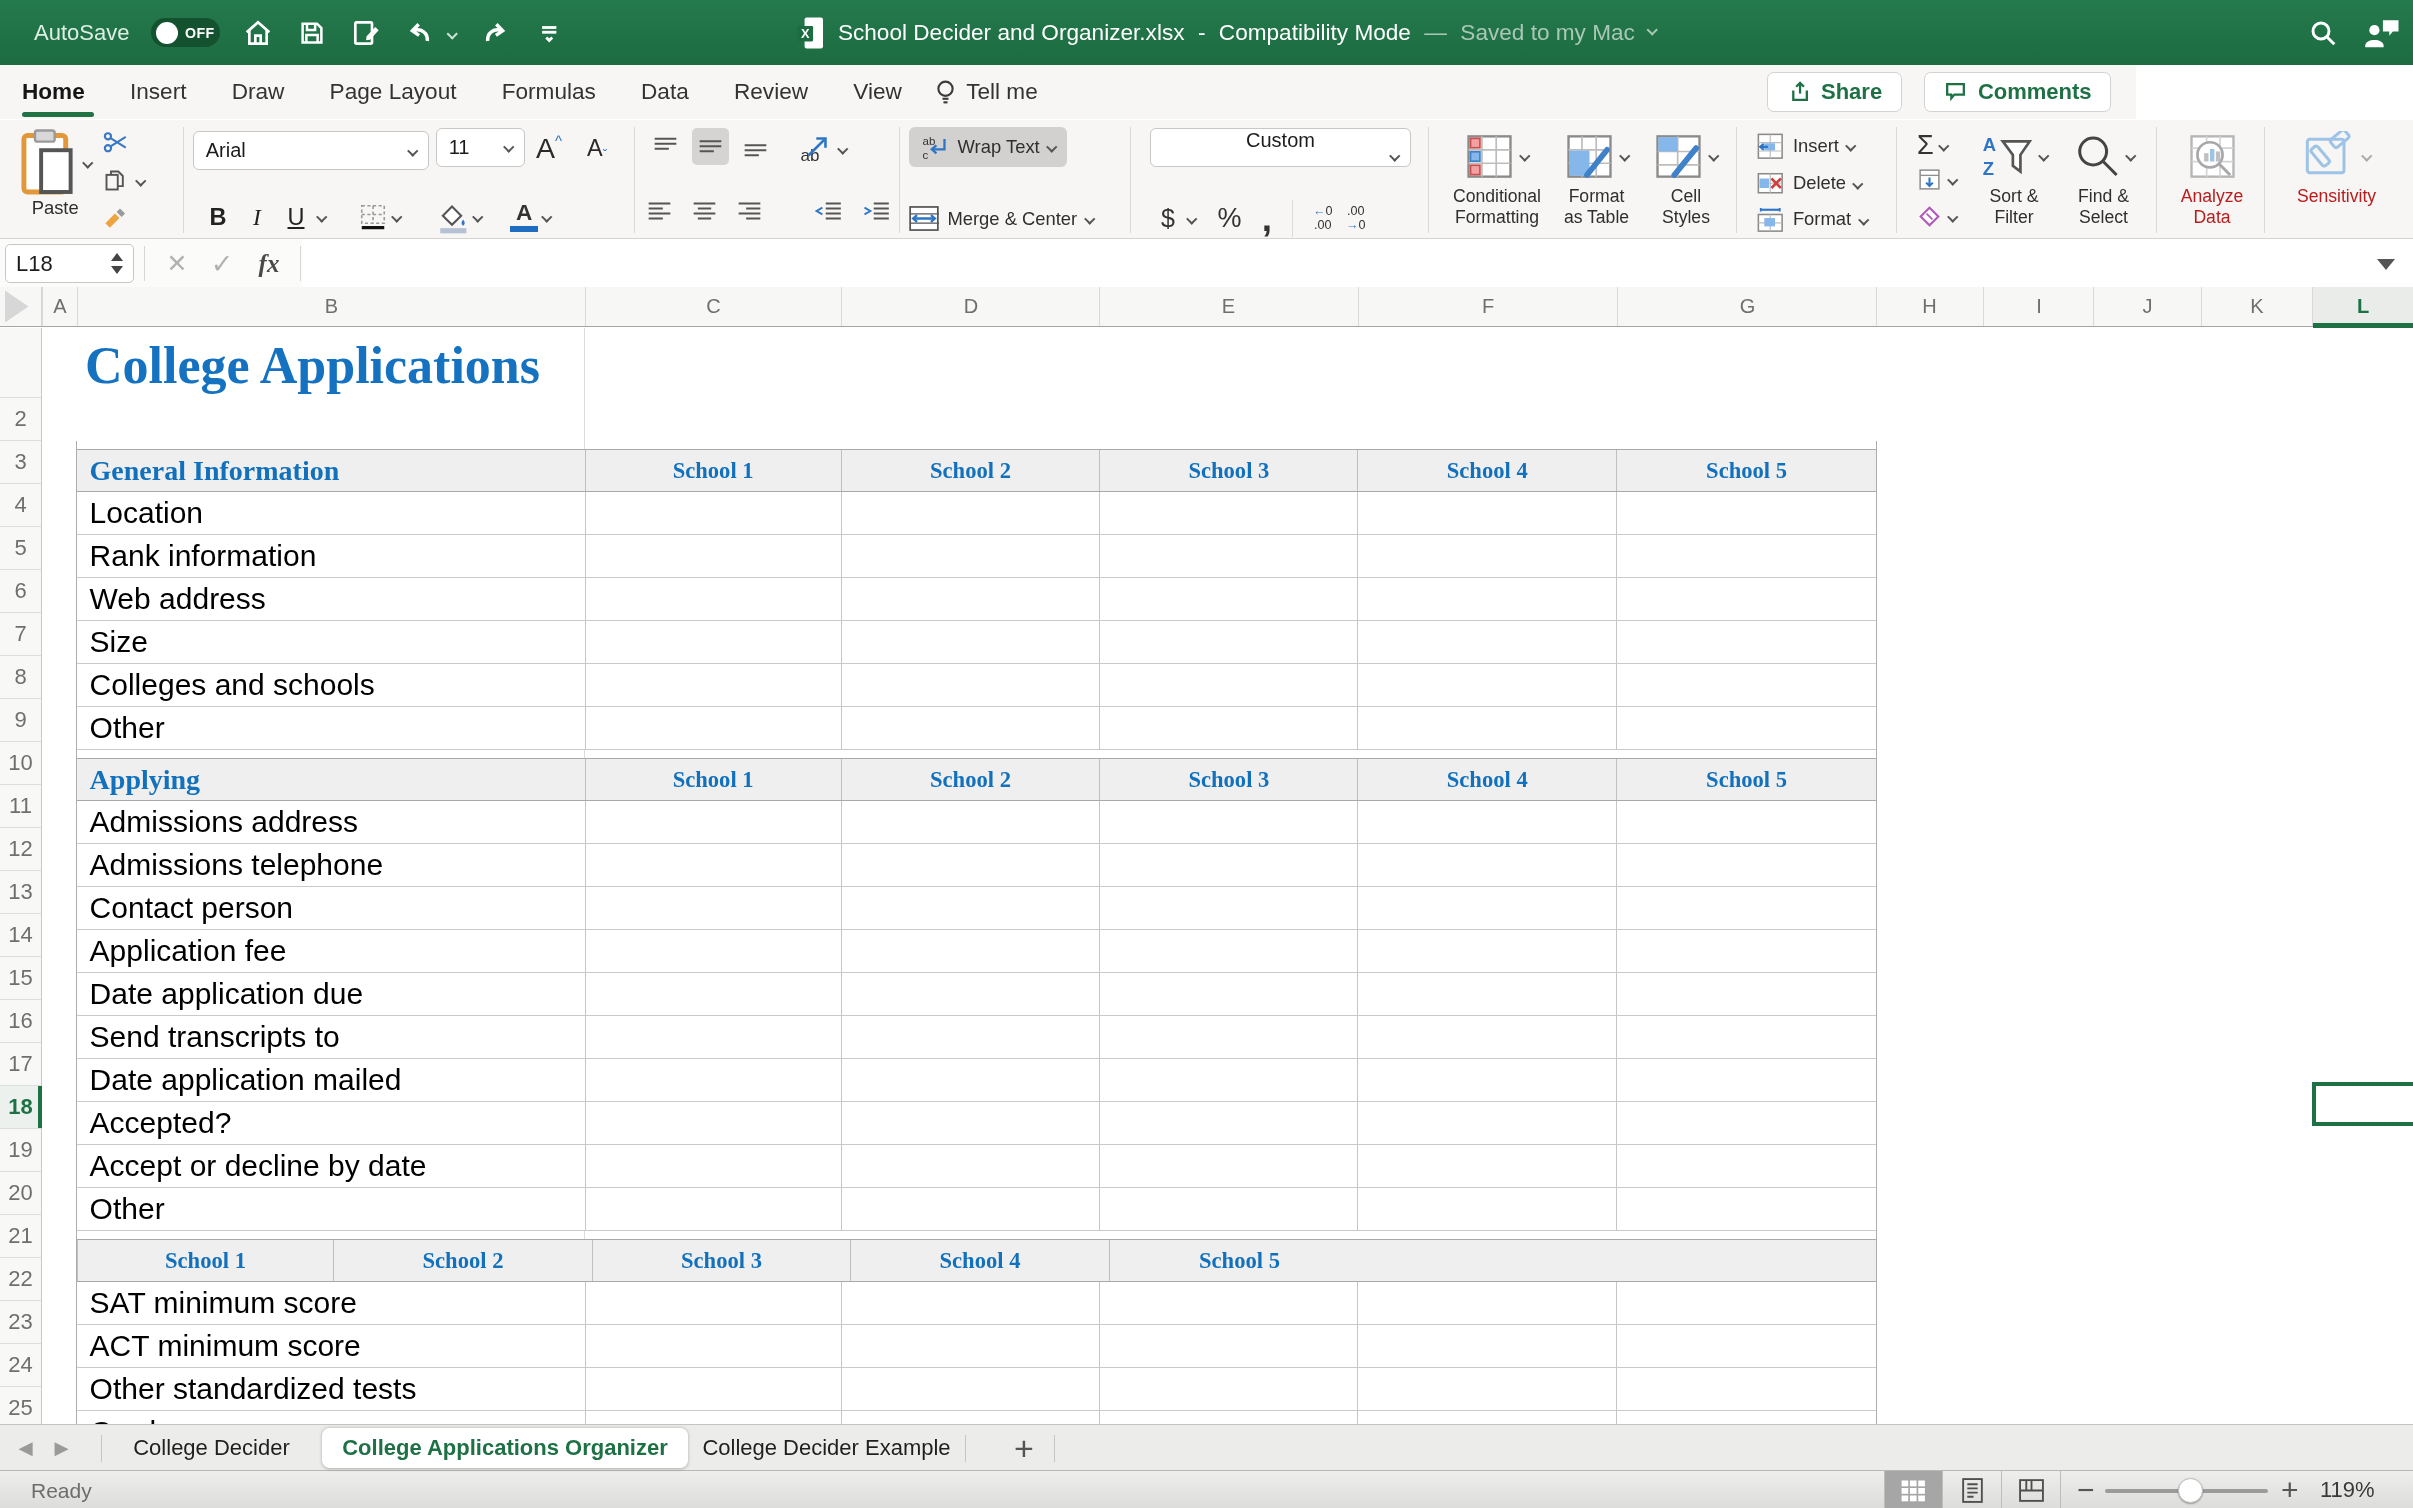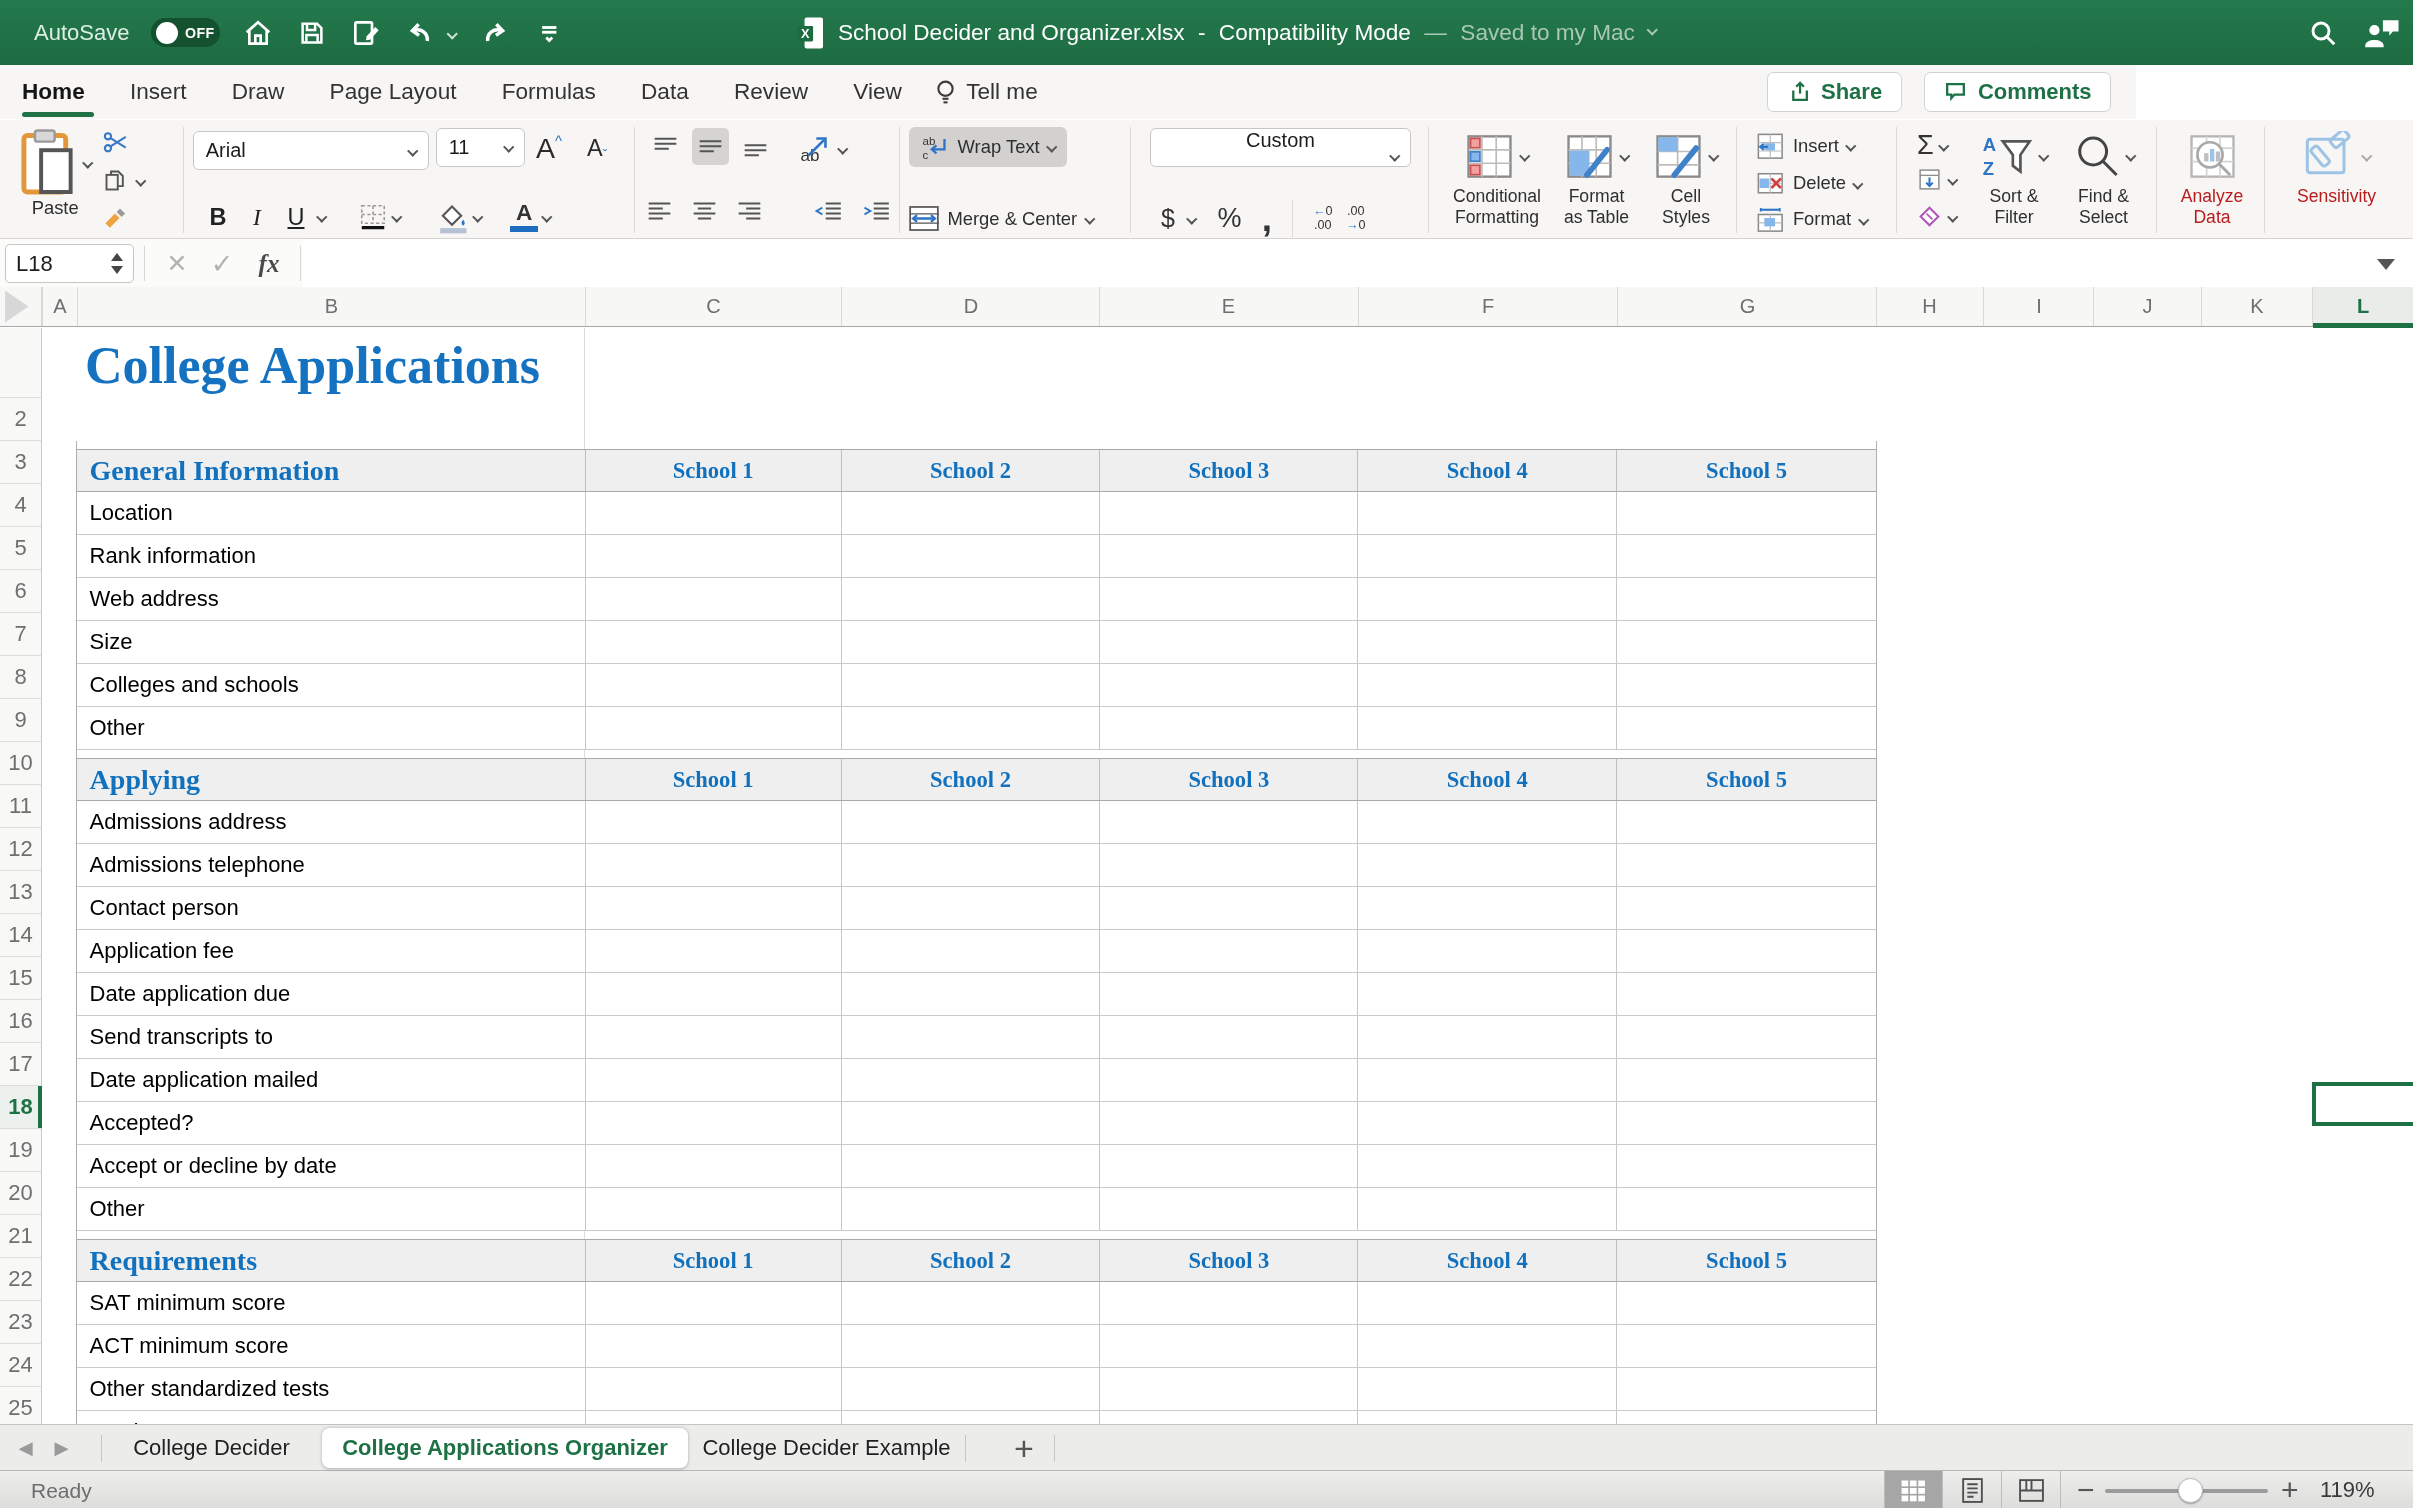--- a/index.html
+++ b/index.html
@@ -84,21 +84,21 @@
   .rowheaders { position:absolute; left:0; top:0; width:42px; height:1096px; background:#f8f8f7; border-right:0.8px solid #c9c9c9; }
   .rh { position:relative; border-bottom:0.8px solid #dddddc; display:flex; align-items:center; justify-content:center; font-size:22px; color:#6f6f6f; }
   .rh.sel { color:#1e7145; font-weight:700; background:#edf1ee; }
   .rh.sel::after { content:""; position:absolute; right:-0.8px; top:0; bottom:0; width:4.2px; background:#1e7145; }
   .vline { position:absolute; left:584px; top:0; width:0.8px; height:1096px; background:#dcdcdb; }
   .sheet-title { position:absolute; left:85px; top:8.4px; font-family:"Liberation Serif","DejaVu Serif",serif; font-weight:700; font-size:52px; color:#1472c0; }
   .table { position:absolute; left:76px; top:113px; width:1801px; border-left:0.8px solid #adadad; border-right:0.8px solid #adadad; }
   .trow { display:flex; height:43px; }
   .trow.item { border-bottom:0.8px solid #cacaca; background:#fff; }
   .trow.section { border-top:1.7px solid #a9a9a9; border-bottom:0.8px solid #a9a9a9; background:#f0efef;margin-top:8px; }
-  .tlab { width:508px; display:flex; align-items:center; padding-left:12.6px; font-size:22px; color:#000; }
+  .tlab { width:508px; display:flex; align-items:center; padding-left:12.6px; font-size:30px; color:#000; }
   .trow.section .tlab { font-family:"Liberation Serif","DejaVu Serif",serif; font-weight:700; font-size:28px; color:#1271bd; }
   .tcell { display:flex; align-items:center; justify-content:center; border-left:0.8px solid #c6c6c6; }
   .trow.section .tcell { font-family:"Liberation Serif","DejaVu Serif",serif; font-weight:700; font-size:22.6px; color:#1271bd; border-left:0.8px solid #bfbfbf; }
   .selbox { position:absolute; left:2312px; top:754px; width:105px; height:44px; border:4.2px solid #1e7145; z-index:4; }
 
   
   .sheetbar { position:absolute; left:0; top:1424px; width:2413px; height:46px; background:#ececeb; border-top:0.8px solid #c5c4c3; }
   .snav { position:absolute; left:18.4px; top:0; height:46px; display:flex; align-items:center; gap:22px; color:#9a9a9a; font-size:18.4px; }
   .stabs { position:absolute; left:101px; top:0; height:46px; display:flex; }
   .stab { display:flex; align-items:center; justify-content:center; font-size:22px; color:#1f1f1f; }
@@ -803,21 +803,20 @@
         </div>
         <div class="trow item">
           <div class="tlab">Other</div>
           <div class="tcell" style="width: 256px;"></div>
           <div class="tcell" style="width: 259px;"></div>
           <div class="tcell" style="width: 258px;"></div>
           <div class="tcell" style="width: 259px;"></div>
           <div class="tcell" style="width: 260px;"></div>
         </div>
         <div class="trow section">
-          <div class="tlab">Requirements</div>
           <div class="tcell" style="width: 256px;">School 1</div>
           <div class="tcell" style="width: 259px;">School 2</div>
           <div class="tcell" style="width: 258px;">School 3</div>
           <div class="tcell" style="width: 259px;">School 4</div>
           <div class="tcell" style="width: 260px;">School 5</div>
         </div>
         <div class="trow item">
           <div class="tlab">SAT minimum score</div>
           <div class="tcell" style="width: 256px;"></div>
           <div class="tcell" style="width: 259px;"></div>

